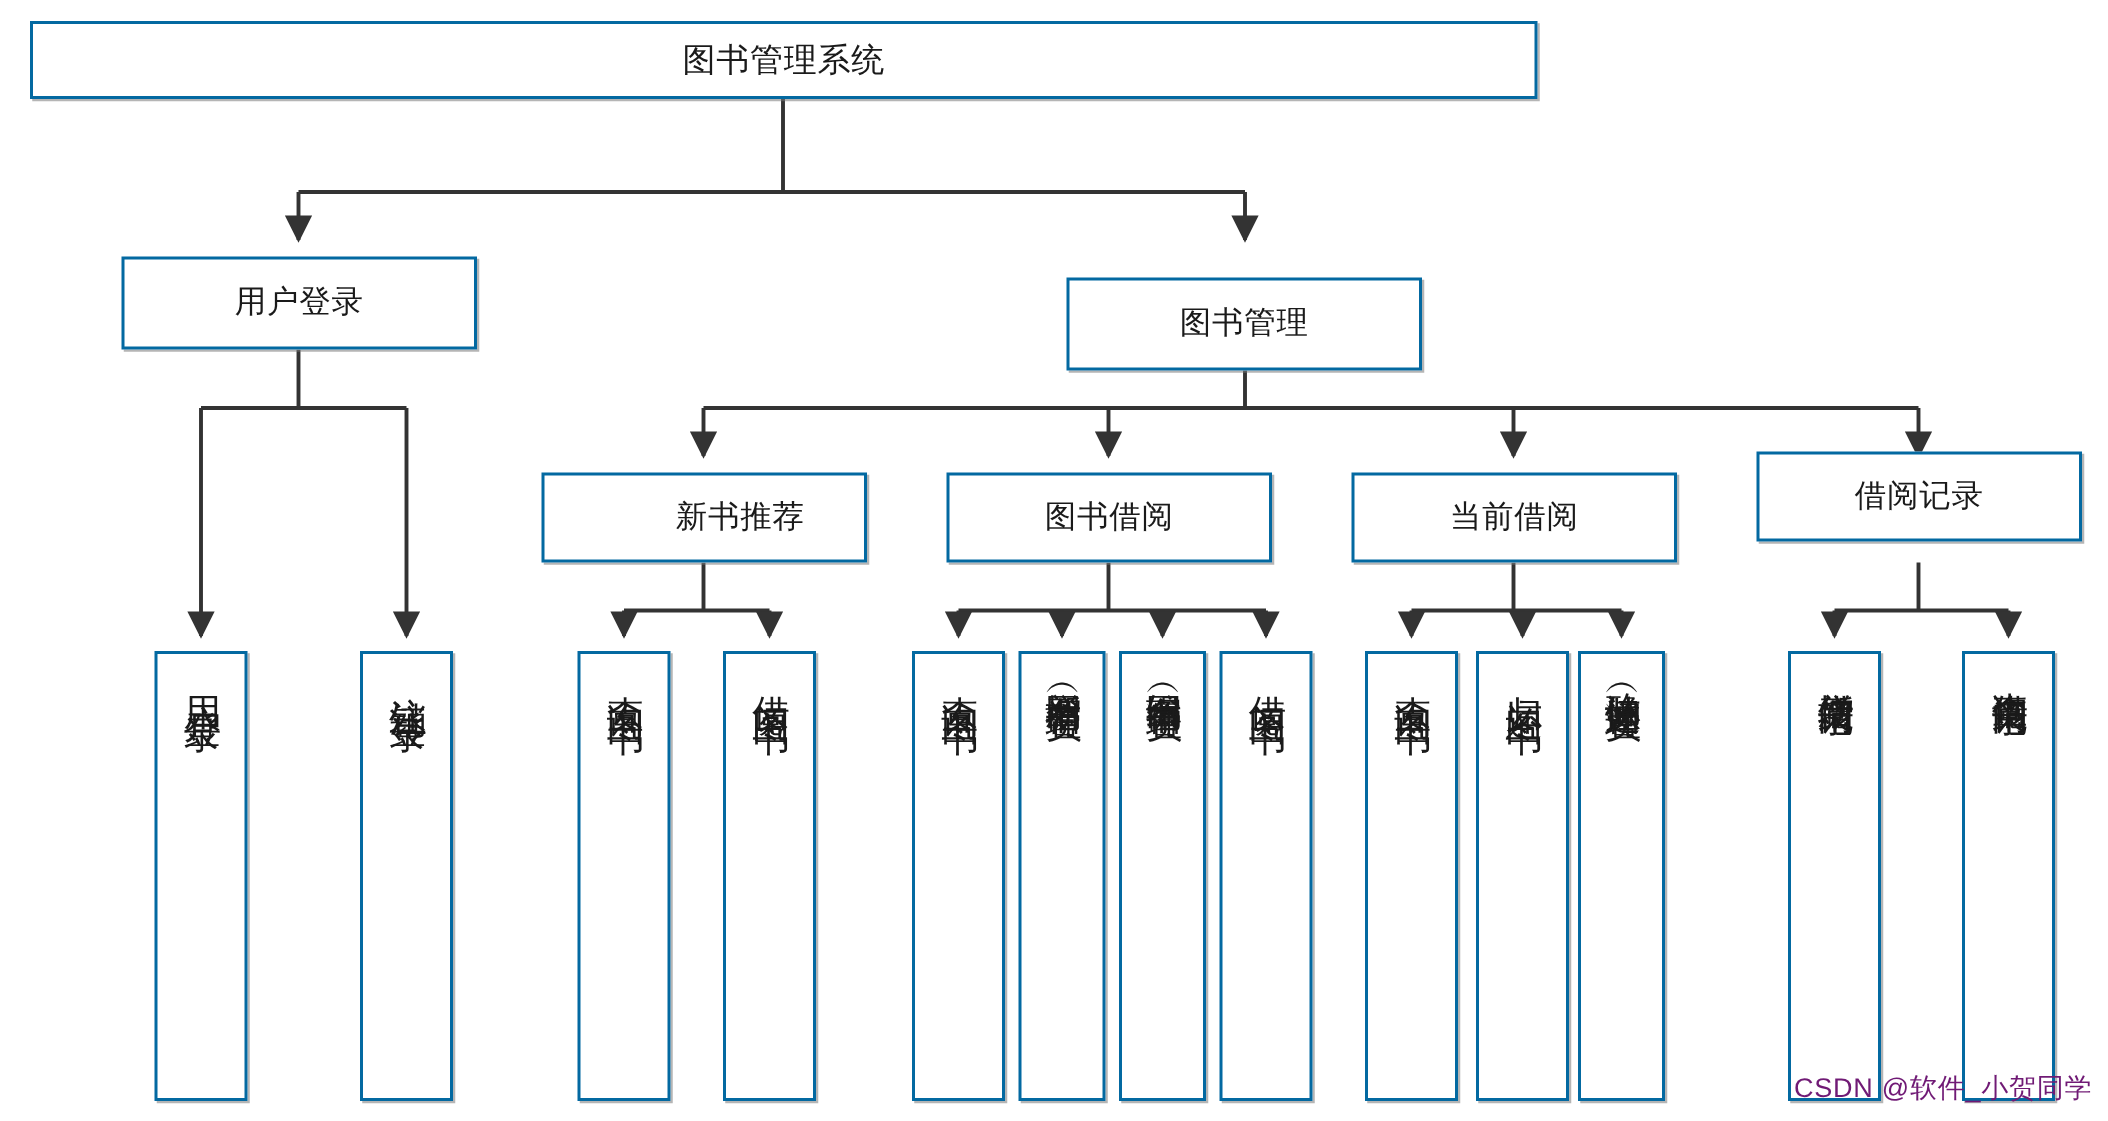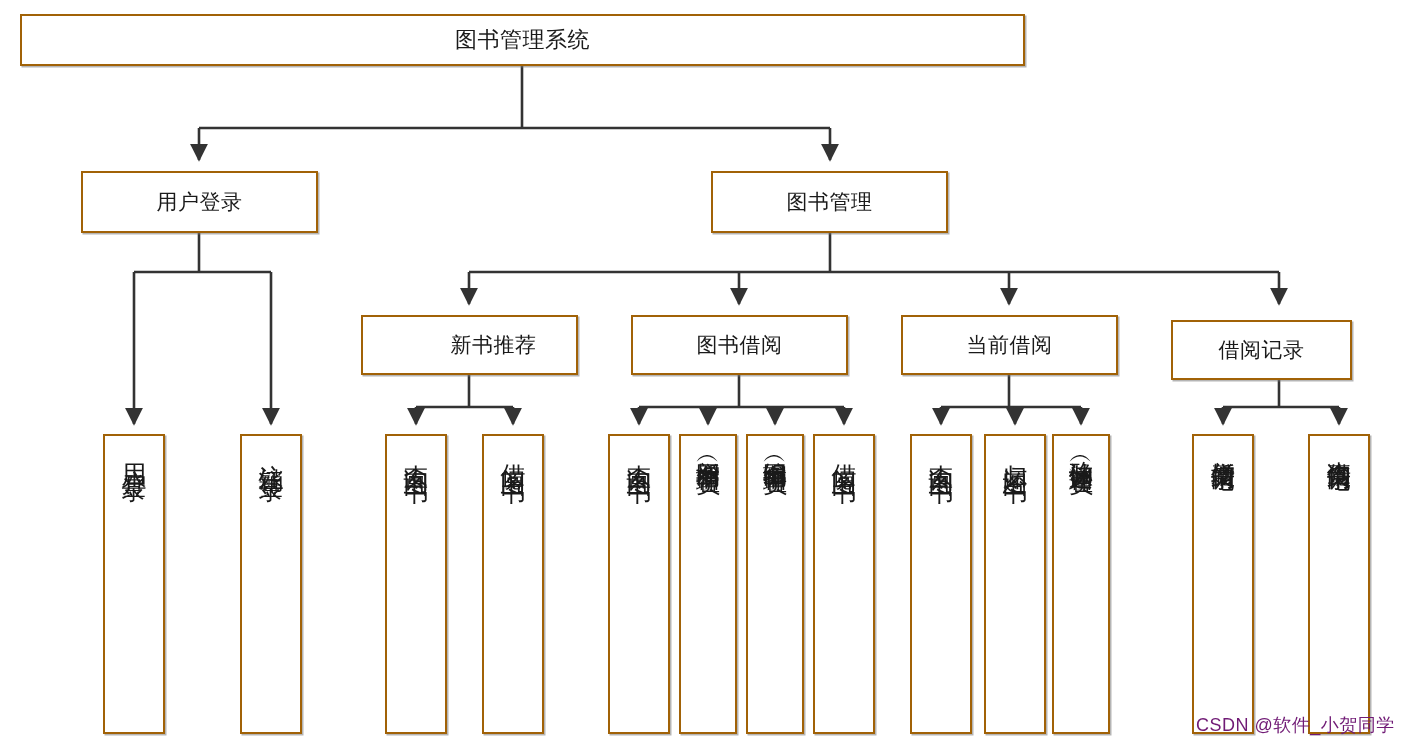--- a/index.html
+++ b/index.html
@@ -23,21 +23,21 @@
     left: 0;
     top: 0;
     width: 1405px;
     height: 747px;
     pointer-events: none;
   }
   .node {
     position: absolute;
     box-sizing: border-box;
     background: #ffffff;
-    border: 2px solid #a16207;
+    border: 2px solid #0369a1;
     box-shadow: 1.5px 1.5px 0 rgba(120,120,120,0.55);
     display: flex;
     align-items: center;
     justify-content: center;
     color: #1a1a1a;
     z-index: 2;
   }
   .node .lbl {
     display: block;
     text-align: center;
@@ -134,34 +134,34 @@
     </g>
   </svg>
 
   <div class="node horiz root" style="left:20px; top:14px; width:1005px; height:52px;">
     <span class="lbl">图书管理系统</span>
   </div>
 
   <div class="node horiz" style="left:81px; top:171px; width:237px; height:62px;">
     <span class="lbl">用户登录</span>
   </div>
-  <div class="node horiz" style="left:711px; top:171px; width:237px; height:62px;">
+  <div class="node horiz" style="left:711px; top:185px; width:237px; height:62px;">
     <span class="lbl">图书管理</span>
   </div>
 
   <div class="node horiz" style="left:361px; top:315px; width:217px; height:60px;padding-left:48px;">
     <span class="lbl">新书推荐</span>
   </div>
   <div class="node horiz" style="left:631px; top:315px; width:217px; height:60px;">
     <span class="lbl">图书借阅</span>
   </div>
   <div class="node horiz" style="left:901px; top:315px; width:217px; height:60px;">
     <span class="lbl">当前借阅</span>
   </div>
-  <div class="node horiz" style="left:1171px; top:320px; width:181px; height:60px;">
+  <div class="node horiz" style="left:1171px; top:301px; width:217px; height:60px;">
     <span class="lbl">借阅记录</span>
   </div>
 
   <div class="node vert" style="left:103px; top:434px; width:62px; height:300px;">
     <span class="lbl">用户登录</span>
   </div>
   <div class="node vert" style="left:240px; top:434px; width:62px; height:300px;">
     <span class="lbl">注销登录</span>
   </div>
 

